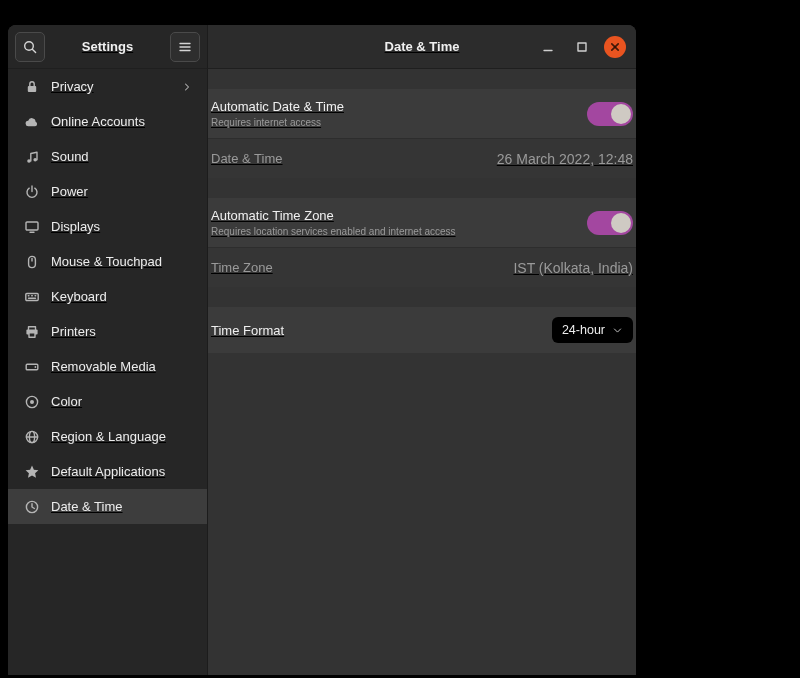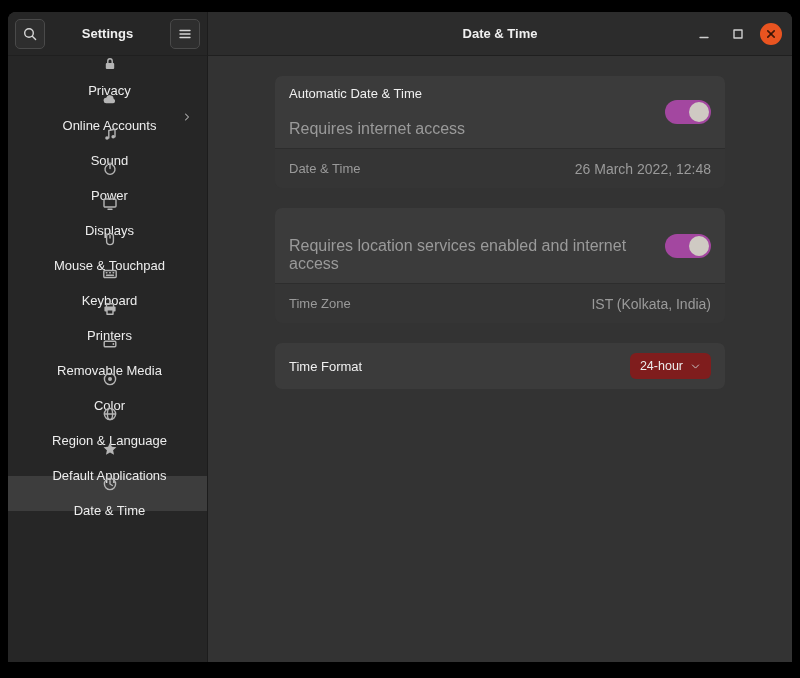--- a/index.html
+++ b/index.html
@@ -16,24 +16,25 @@
     --dim:#9a9a9a;
   }
   *{box-sizing:border-box;}
   html,body{margin:0;padding:0;}
   body{
     width:800px;height:678px;background:var(--frame);
     font-family:"Liberation Sans", sans-serif;
     position:relative;overflow:hidden;
   }
   .window{
-    position:absolute;left:8px;top:12px;width:784px;height:650px;
+    position:absolute;left:8px;top:25px;width:628px;height:650px;
     border-radius:8px 8px 0 0;overflow:hidden;
     display:grid;grid-template-columns:200px 1fr;grid-template-rows:44px 1fr;
     background:var(--content-bg);
+    text-decoration:underline;
   }
   
   .sidebar-header{
     grid-column:1;grid-row:1;background:var(--sidebar-bg);
     display:flex;align-items:center;padding:0 7px;
     border-bottom:1px solid #1f1f1f;border-right:1px solid #1c1c1c;
   }
   .hdr-btn{
     width:30px;height:30px;border:1px solid #4a4a4a;border-radius:5px;
     background:#2e2e2e;display:flex;align-items:center;justify-content:center;
@@ -57,21 +58,21 @@
     color:#cfcfcf;cursor:pointer;border-radius:50%;
   }
   .wc-close{background:var(--close);color:rgba(40,15,5,.85);width:22px;height:22px;}
   
   .sidebar{
     grid-column:1;grid-row:2;background:var(--sidebar-bg);
     border-right:1px solid #1c1c1c;overflow:hidden;
   }
   .side-item{
     height:35px;display:flex;align-items:center;gap:11px;
-    padding:0 12px 0 16px;color:#ededed;font-size:13px;cursor:pointer;flex-direction:column;
+    padding:0 12px 0 16px;color:#ededed;font-size:13px;cursor:pointer;
   }
   .side-item.selected{background:var(--sidebar-sel);}
   .side-item .icon{color:#b5b5b5;}
   .icon{width:16px;height:16px;display:inline-flex;align-items:center;justify-content:center;flex:0 0 auto;}
   .icon svg{width:16px;height:16px;display:block;}
   .side-chevron{margin-left:auto;color:#9a9a9a;}
   .side-chevron svg{width:12px;height:12px;}
   
   .content{
     grid-column:2;grid-row:2;background:var(--content-bg);
@@ -80,36 +81,36 @@
   }
   .card{width:450px;border-radius:7px;overflow:hidden;}
   .card-row{
     background:var(--card-top);display:flex;align-items:center;
     padding:10px 14px;min-height:36px;gap:14px;
   }
   .card-row + .card-row{border-top:1px solid #2d2d2d;}
   .card-row.dimrow{background:var(--card-bottom);min-height:40px;}
   .row-text{flex:1;min-width:0;}
   .row-title{color:var(--txt);font-size:13px;}
-  .row-sub{color:var(--dim);font-size:16px;margin-top:19px;}
+  .row-sub{color:var(--dim);font-size:10px;margin-top:3px;}
   .row-label{color:var(--dim);font-size:13px;flex:1;}
   .row-label.bright{color:var(--txt);}
   .row-value{color:var(--dim);font-size:14px;text-align:right;}
   
   .toggle{
     width:46px;height:24px;border-radius:12px;background:var(--accent);
     position:relative;cursor:pointer;flex:0 0 auto;margin-left:12px;
   }
   .toggle .knob{
     position:absolute;top:2px;right:2px;width:20px;height:20px;border-radius:50%;
     background:#cfcac3;
   }
   
   .dropdown{
-    background:#7f1d1d;border-radius:6px;padding:6px 10px;
+    background:#000000;border-radius:6px;padding:6px 10px;
     display:flex;align-items:center;gap:7px;color:#ececec;font-size:12.5px;
     cursor:pointer;flex:0 0 auto;
   }
   .dropdown .icon{width:11px;height:11px;color:#c9c9c9;}
   .dropdown .icon svg{width:11px;height:11px;}
 </style>
 </head>
 <body>
 
 <div class="window">
@@ -306,20 +307,21 @@
       </div>
       <div class="card-row dimrow">
         <div class="row-label">Date &amp; Time</div>
         <div class="row-value">26 March 2022, 12:48</div>
       </div>
     </div>
 
     <div class="card">
       <div class="card-row">
         <div class="row-text">
+          <div class="row-title">Automatic Time Zone</div>
           <div class="row-sub">Requires location services enabled and internet access</div>
         </div>
         <div class="toggle">
             <span class="knob"></span>
           </div>
       </div>
       <div class="card-row dimrow">
         <div class="row-label">Time Zone</div>
         <div class="row-value">IST (Kolkata, India)</div>
       </div>

